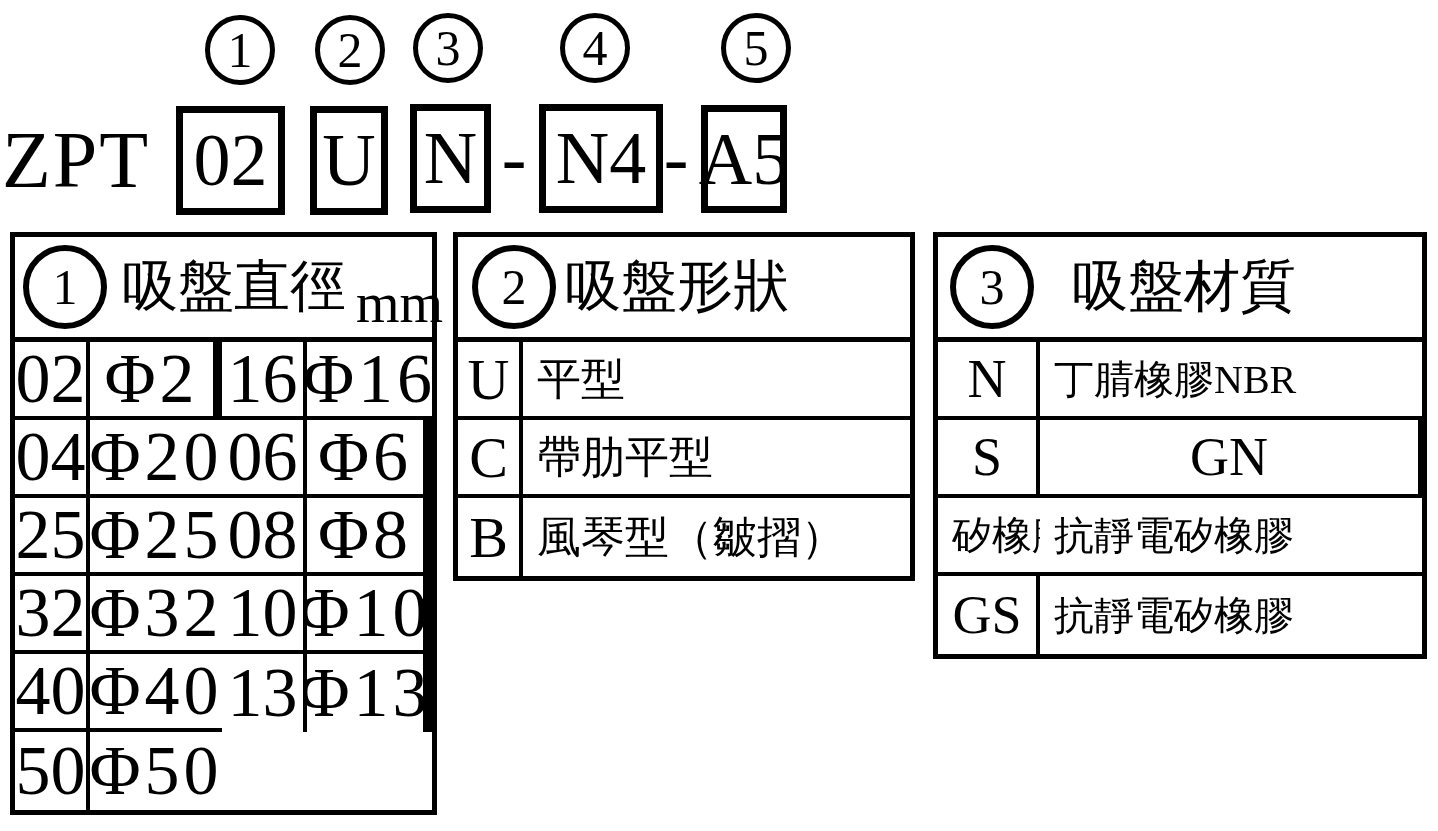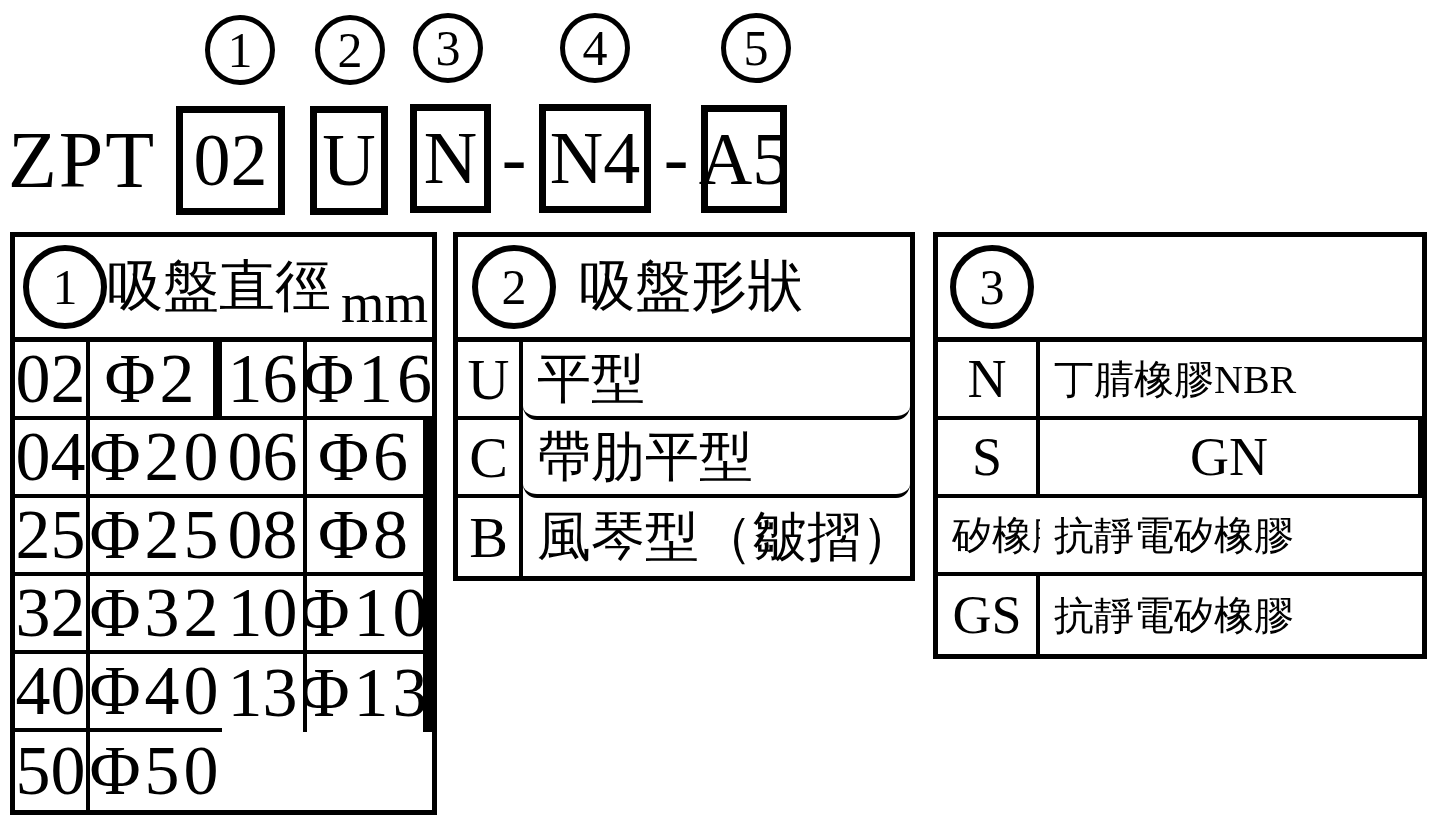--- a/index.html
+++ b/index.html
@@ -10,21 +10,21 @@
     height: 831px;
     background: #ffffff;
     color: #000000;
     font-family: "Liberation Serif", "DejaVu Serif", serif;
     overflow: hidden;
   }
 
   
   .zpt {
     position: absolute;
-    left: 8px; top: 106px; height: 108px;
+    left: 2px; top: 106px; height: 108px;
     display: flex; align-items: center;
     font-size: 80px; letter-spacing: 2px; text-align: center;
   }
   .codebox {
     position: absolute;
     border: 7px solid #000;
     display: flex; align-items: center; justify-content: center;
     font-size: 74px;
     background: #fff;
   }
@@ -77,45 +77,45 @@
     overflow: hidden;
   }
   .dia   { letter-spacing: 4px; }
   .thick { border-right-width: 9px; text-align: center; }
   .endc  { border-right: none; }
   .endr  { border-bottom: none; }
 
   .lcell  { font-size: 58px; }
   .lcell3 { font-size: 54px; }
   .label  { justify-content: flex-start; padding-left: 14px; }
-  .l2 { font-size: 54px; border-radius: 14px; }
+  .l2 { font-size: 44px; }
   .l3 { font-size: 40px; }
 
   
-  .m1 { margin-left: 8px; }  .t1t { margin-left: 0; }
-  .m2 { margin-left: 14px; } .t2t { margin-left: 23px; }
+  .m1 { margin-left: 8px; }  .t1t { margin-left: 15px; }
+  .m2 { margin-left: 14px; } .t2t { margin-left: 9px; }
   .m3 { margin-left: 12px; } .t3t { margin-left: 38px; }
 </style>
 </head>
 <body>
 
 <div class="page">
 
   <div class="zpt">ZPT</div>
 
   <div class="numcircle" style="left:205px; top:15px;">1</div>
   <div class="numcircle" style="left:315px; top:15px;">2</div>
   <div class="numcircle" style="left:413px; top:13px;">3</div>
   <div class="numcircle" style="left:560px; top:13px;">4</div>
   <div class="numcircle" style="left:721px; top:13px;">5</div>
 
   <div class="codebox" style="left:176px; top:106px; width:109px; height:109px;">02</div>
   <div class="codebox" style="left:310px; top:106px; width:78px;  height:109px;">U</div>
   <div class="codebox" style="left:410px; top:104px; width:81px;  height:109px;">N</div>
-  <div class="codebox" style="left:539px; top:104px; width:112px; height:109px;">N4</div>
+  <div class="codebox" style="left:539px; top:104px; width:124px; height:109px;">N4</div>
   <div class="codebox" style="left:701px; top:105px; width:86px; height:108px;">A5</div>
 
   <div class="dash" style="left:489px; top:104px; width:50px; height:108px;">-</div>
   <div class="dash" style="left:651px; top:104px; width:50px; height:108px;">-</div>
 
   <div class="table" style="left:10px; top:232px; width:427px;">
     <div class="hdr">
       <div class="badge m1">1</div>
       <div class="hdr-title t1t">吸盤直徑</div>
       <div class="hdr-unit">mm</div>
@@ -164,20 +164,21 @@
       <div class="cell label l2 endc">帶肋平型</div>
 
       <div class="cell lcell endr">B</div>
       <div class="cell label l2 endc endr">風琴型（皺摺）</div>
     </div>
   </div>
 
   <div class="table" style="left:933px; top:232px; width:494px;">
     <div class="hdr">
       <div class="badge m3">3</div>
+      <div class="hdr-title t3t">吸盤材質</div>
     </div>
     <div class="grid3">
       <div class="cell lcell3">N</div>
       <div class="cell label l3 endc">丁腈橡膠NBR</div>
 
       <div class="cell lcell3">S</div>
       <div class="cell lcell3">GN</div>
 
       <div class="cell label l3 endc">矽橡膠</div>
       <div class="cell label l3 endc">抗靜電矽橡膠</div>

